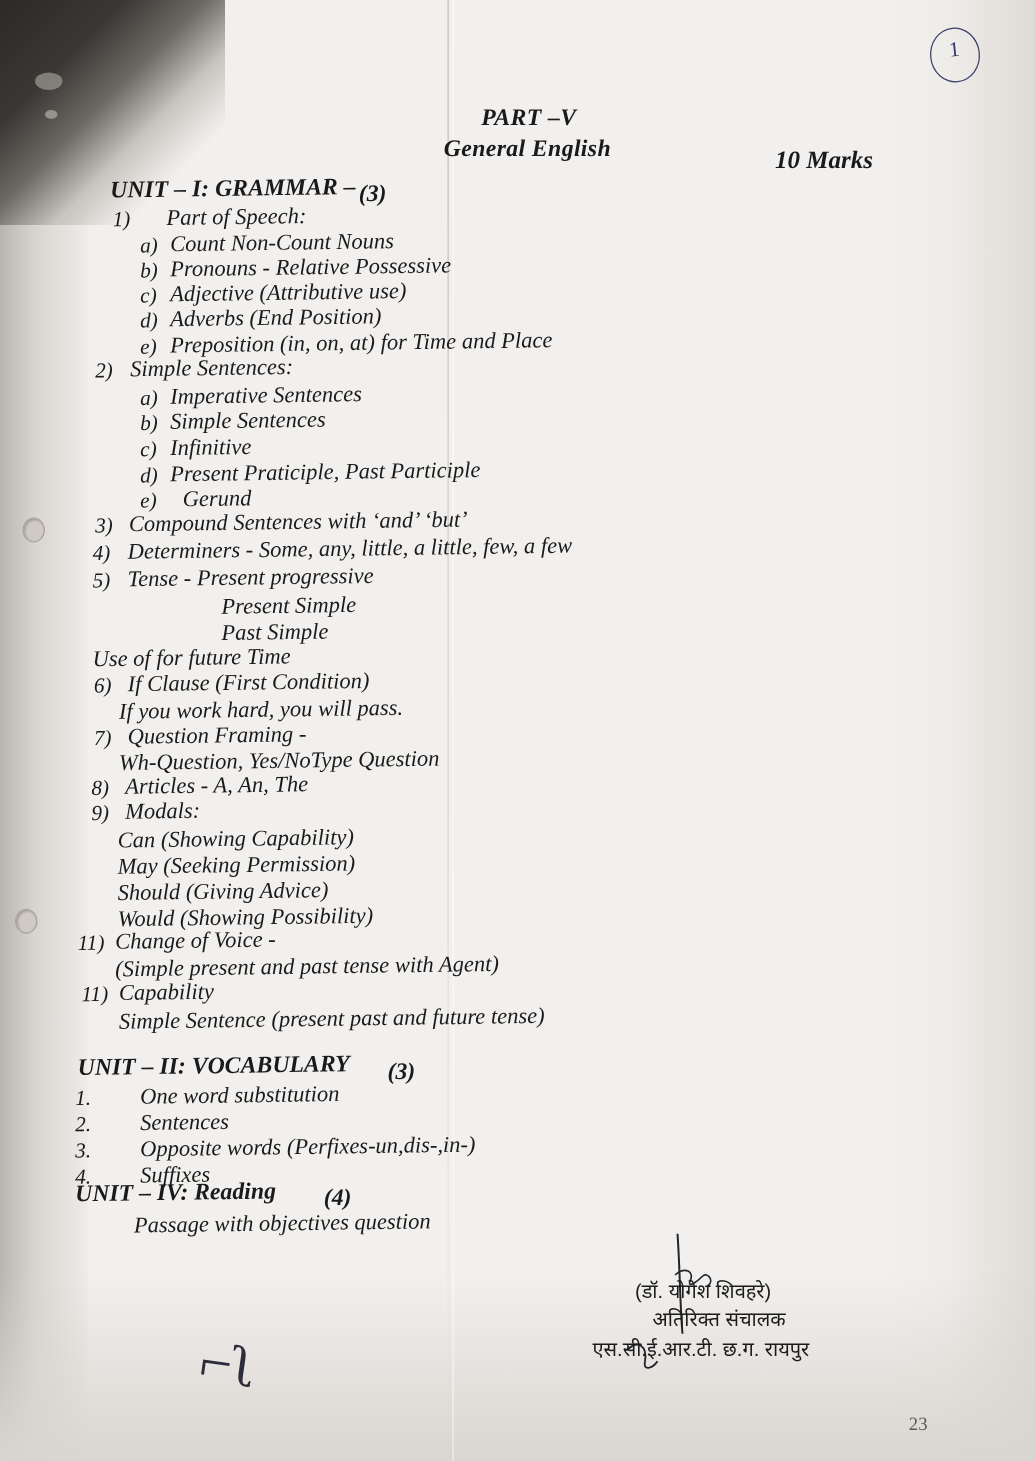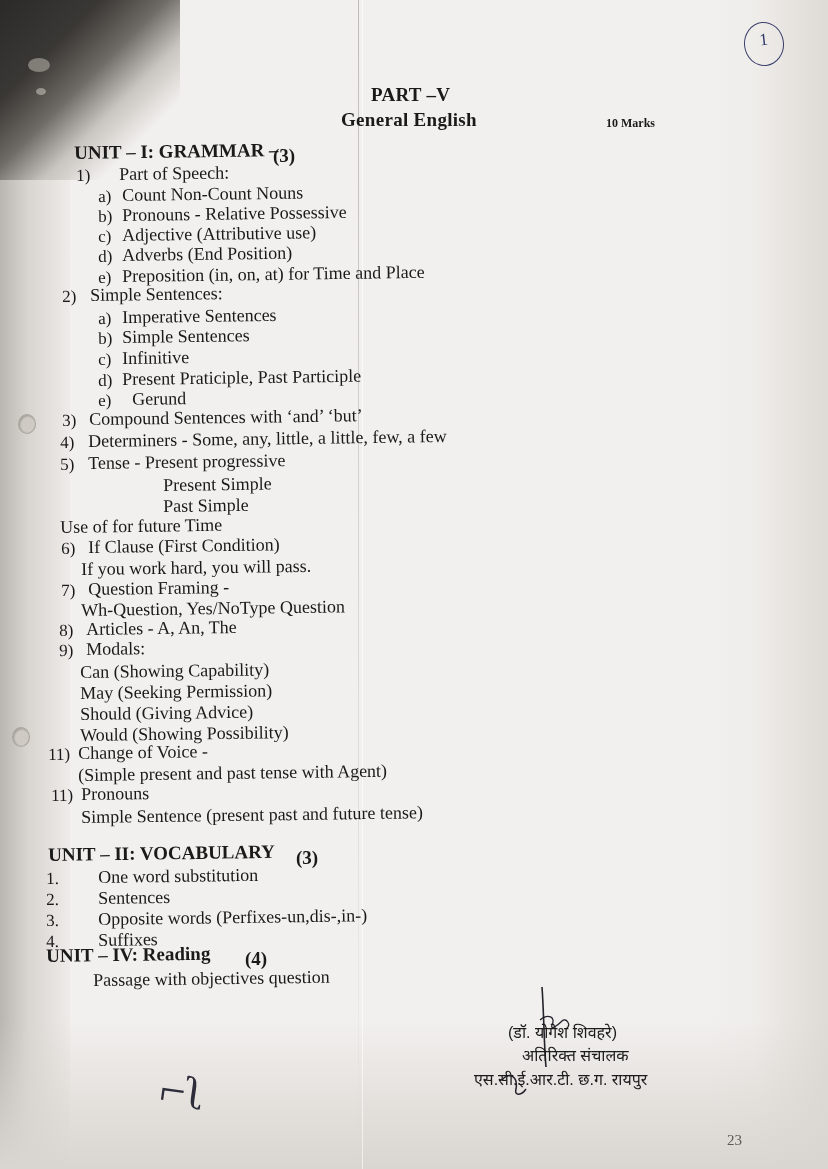--- a/index.html
+++ b/index.html
@@ -103,36 +103,36 @@
     left: 0; right: 0; top: 7px;
     text-align: center;
     font-size: 17px;
     color: #33386a;
     font-family: "Liberation Serif", serif;
   }
 
   
   .content {
     position: absolute;
-    left: 0; top: 0;
-    width: 684px; height: 1169px;
+    left: 14px; top: 0;
+    width: 684px; height: 1169px; font-style: italic;
   }
   .t {
     position: absolute;
     white-space: nowrap;
     line-height: 1.1;
   }
   .hd {
     font-weight: bold;
     font-size: 19px;
     letter-spacing: .3px;
   }
   .marks {
     font-weight: bold;
-    font-size: 12px;
+    font-size: 20px;
   }
   .unit {
     font-weight: bold;
     font-size: 19px;
   }
   .num { font-size: 17px; }
   .body18 { font-size: 18px; }
   .tilt-s { transform: rotate(-0.8deg); transform-origin: left top; }
 
   
@@ -260,21 +260,21 @@
     <div class="t body18 tilt-s" style="left:80px; top:684px;">May (Seeking Permission)</div>
     <div class="t body18 tilt-s" style="left:80px; top:705px;">Should (Giving Advice)</div>
     <div class="t body18 tilt-s" style="left:80px; top:726px;">Would (Showing Possibility)</div>
 
     <div class="t num tilt-s" style="left:48px; top:746px;">11)</div>
     <div class="t body18 tilt-s" style="left:78px; top:744px;">Change of Voice -</div>
 
     <div class="t body18 tilt-s" style="left:78px; top:766px;">(Simple present and past tense with Agent)</div>
 
     <div class="t num tilt-s" style="left:51px; top:787px;">11)</div>
-    <div class="t body18 tilt-s" style="left:81px; top:785px;">Pronouns</div>
+    <div class="t body18 tilt-s" style="left:81px; top:785px;">Capability</div>
 
     <div class="t body18 tilt-s" style="left:81px; top:808px;">Simple Sentence (present past and future tense)</div>
 
     <div class="t unit tilt-s" style="left:48px; top:845px;">UNIT – II: VOCABULARY</div>
     <div class="t unit" style="left:296px; top:848px;">(3)</div>
 
     <div class="t num tilt-s" style="left:46px; top:870px;">1.</div>
     <div class="t body18 tilt-s" style="left:98px; top:868px;">One word substitution</div>
 
     <div class="t num tilt-s" style="left:46px; top:891px;">2.</div>

